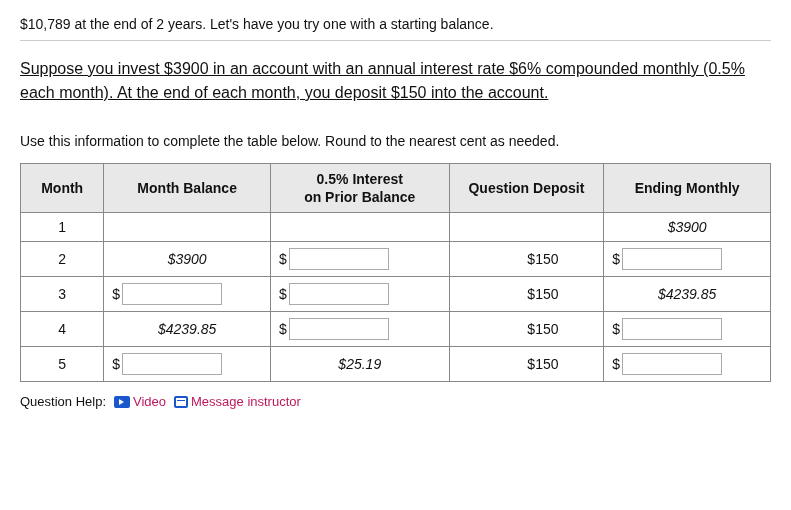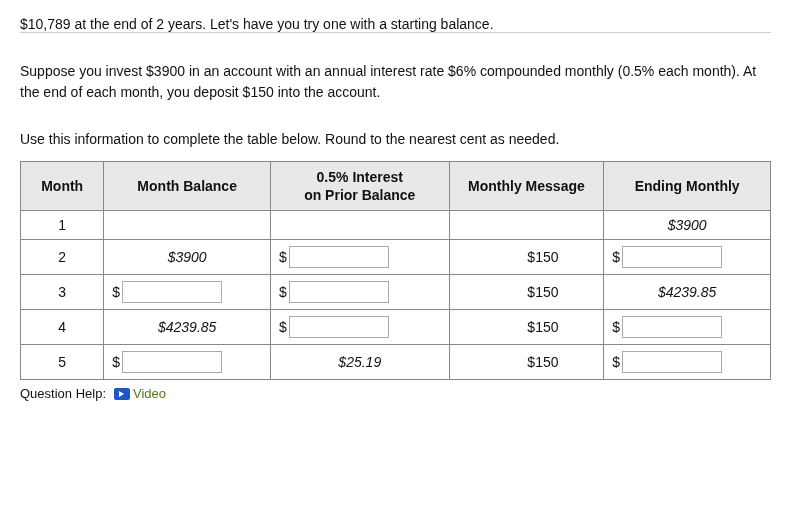--- a/index.html
+++ b/index.html
@@ -8,37 +8,39 @@
       font-size: 14px;
       background: #fff;
       color: #111;
       width: 791px;
       min-height: 510px;
       padding: 16px 20px;
     }
     .intro-line {
       font-size: 14px;
       margin-bottom: 10px;
+      padding-bottom: 8px;
       border-bottom: 1px solid #ccc;
     }
     .problem-text {
-      font-size: 14px;
-      margin-top: 28px;
+      font-size: 16px;
+      margin-top: 16px;
       margin-bottom: 12px;
       line-height: 1.5;
+      text-decoration: underline;
     }
     .instruction-text {
       font-size: 14px;
       margin-bottom: 14px;
       margin-top: 28px;
     }
     table {
       border-collapse: collapse;
       width: 100%;
-      margin-bottom: 6px;
+      margin-bottom: 12px;
     }
     th, td {
       border: 1px solid #888;
       padding: 6px 8px;
       text-align: center;
       vertical-align: middle;
       font-size: 14px;
     }
     th {
       background: #e8e8e8;
@@ -84,21 +86,21 @@
       font-style: italic;
     }
     .question-help {
       font-size: 13px;
       display: flex;
       align-items: flex-start;
       gap: 8px;
       margin-top: 4px;
     }
     .question-help a {
-      color: #4d7c0f;
+      color: #be185d;
       text-decoration: none;
       display: flex;
       align-items: center;
       gap: 3px;
     }
     .video-icon {
       display: inline-block;
       width: 16px;
       height: 12px;
       background: #1a56cc;
@@ -159,21 +161,21 @@
       <th>
         <span>Month</span>
       </th>
       <th>
         <span>Month Balance</span>
       </th>
       <th class="th-two-line">
         <span>0.5% Interest<br>on Prior Balance</span>
       </th>
       <th>
-        <span>Monthly Message</span>
+        <span>Question Deposit</span>
       </th>
       <th>
         <span>Ending Monthly</span>
       </th>
     </tr>
   </thead>
   <tbody>
 
     <tr>
       <td class="month-col">
@@ -290,13 +292,17 @@
     </tr>
   </tbody>
 </table>
 
 <div class="question-help">
   <span>Question Help:</span>
   <a href="#">
     <span class="video-icon"></span>
     <span>Video</span>
   </a>
+  <a href="#">
+    <span class="msg-icon"></span>
+    <span>Message instructor</span>
+  </a>
 </div>
 
 </body></html>

